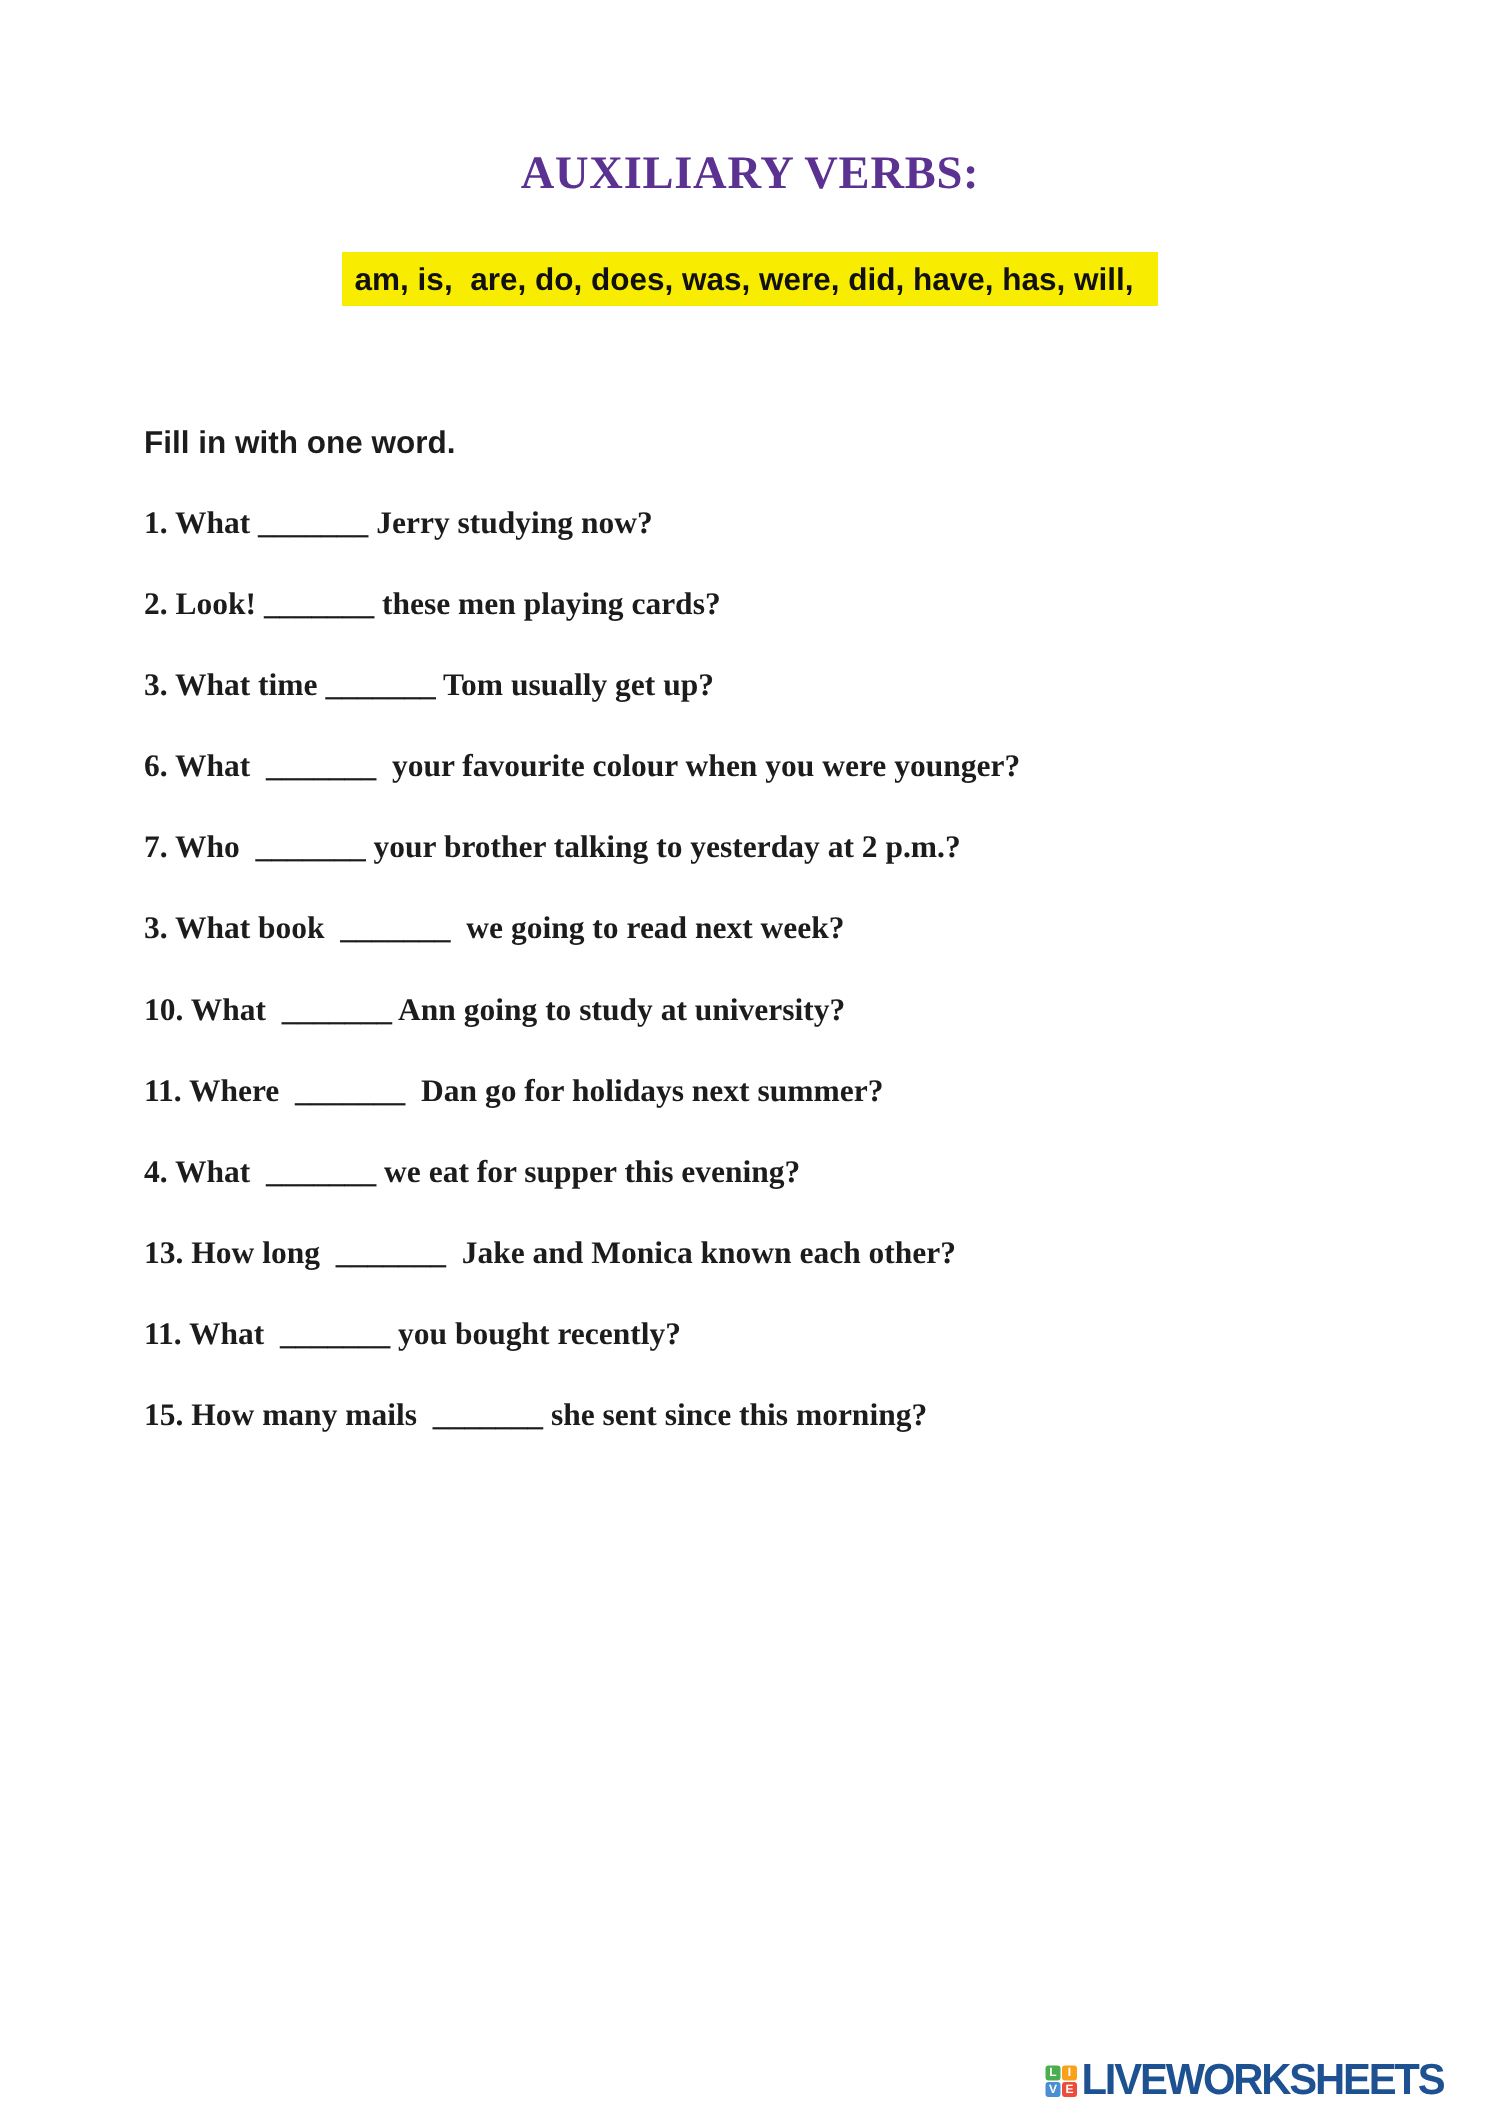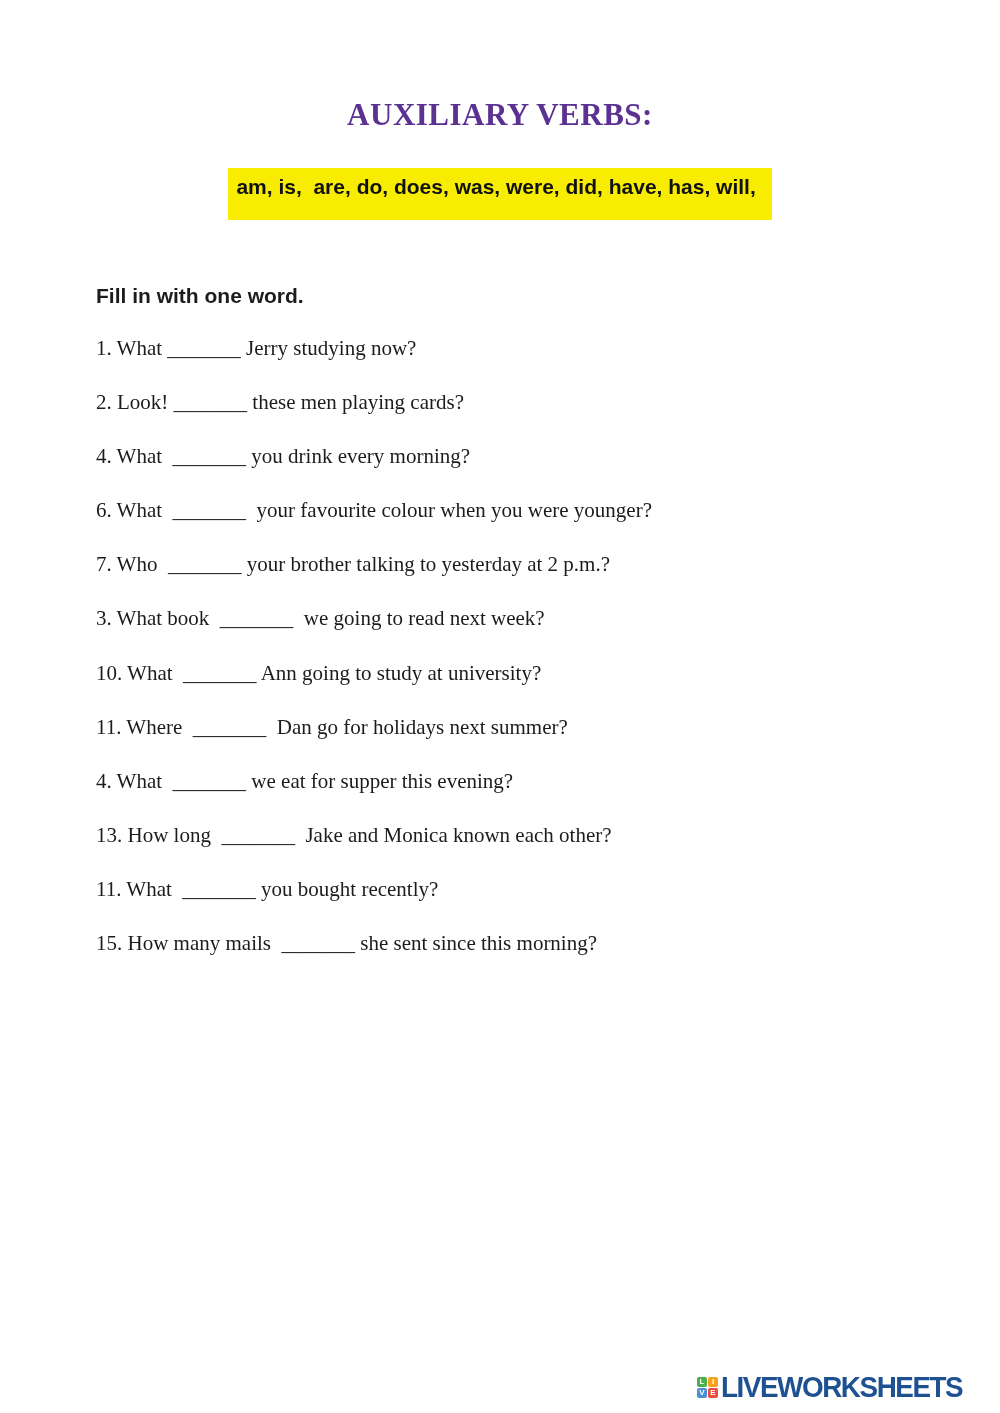--- a/index.html
+++ b/index.html
@@ -37,39 +37,40 @@
     text-align: center;
   }
   .verbs-highlight {
     display: inline-block;
     background: #f8ec00;
     color: #111111;
     font-family: "Liberation Sans", sans-serif;
     font-weight: bold;
     font-size: 21px;
     line-height: 27px;
-    padding: 5px 10px 20px 8px;
+    padding: 5px 10px 4px 8px;
     white-space: pre;
   }
   .instruction {
     position: absolute;
     top: 282px;
     left: 96px;
     font-family: Liberation Sans, sans-serif;
     font-weight: bold;
     font-size: 21px;
     line-height: 27px;
     color: #1c1c1c;
     white-space: pre;
   }
   .questions {
     position: absolute;
     top: 321px;
     left: 96px;
     right: 40px;
+    font-weight: bold;
   }
   .question {
     height: 54.1px;
     line-height: 54.1px;
     font-family: "Liberation Serif", serif;
     font-size: 21px;
     color: #1c1c1c;
     white-space: pre;
     overflow: visible;
   }
@@ -123,21 +124,21 @@
 
   <div class="verbs-row">
     <span class="verbs-highlight">am, is,  are, do, does, was, were, did, have, has, will, </span>
   </div>
 
   <div class="instruction">Fill in with one word.</div>
 
   <div class="questions">
     <div class="question">1. What _______ Jerry studying now?</div>
     <div class="question">2. Look! _______ these men playing cards?</div>
-    <div class="question">4. What  _______ you drink every morning?</div>
+    <div class="question">3. What time _______ Tom usually get up?</div>
     <div class="question">6. What  _______  your favourite colour when you were younger?</div>
     <div class="question">7. Who  _______ your brother talking to yesterday at 2 p.m.?</div>
     <div class="question">3. What book  _______  we going to read next week?</div>
     <div class="question">10. What  _______ Ann going to study at university?</div>
     <div class="question">11. Where  _______  Dan go for holidays next summer?</div>
     <div class="question">4. What  _______ we eat for supper this evening?</div>
     <div class="question">13. How long  _______  Jake and Monica known each other?</div>
     <div class="question">11. What  _______ you bought recently?</div>
     <div class="question">15. How many mails  _______ she sent since this morning?</div>
   </div>

